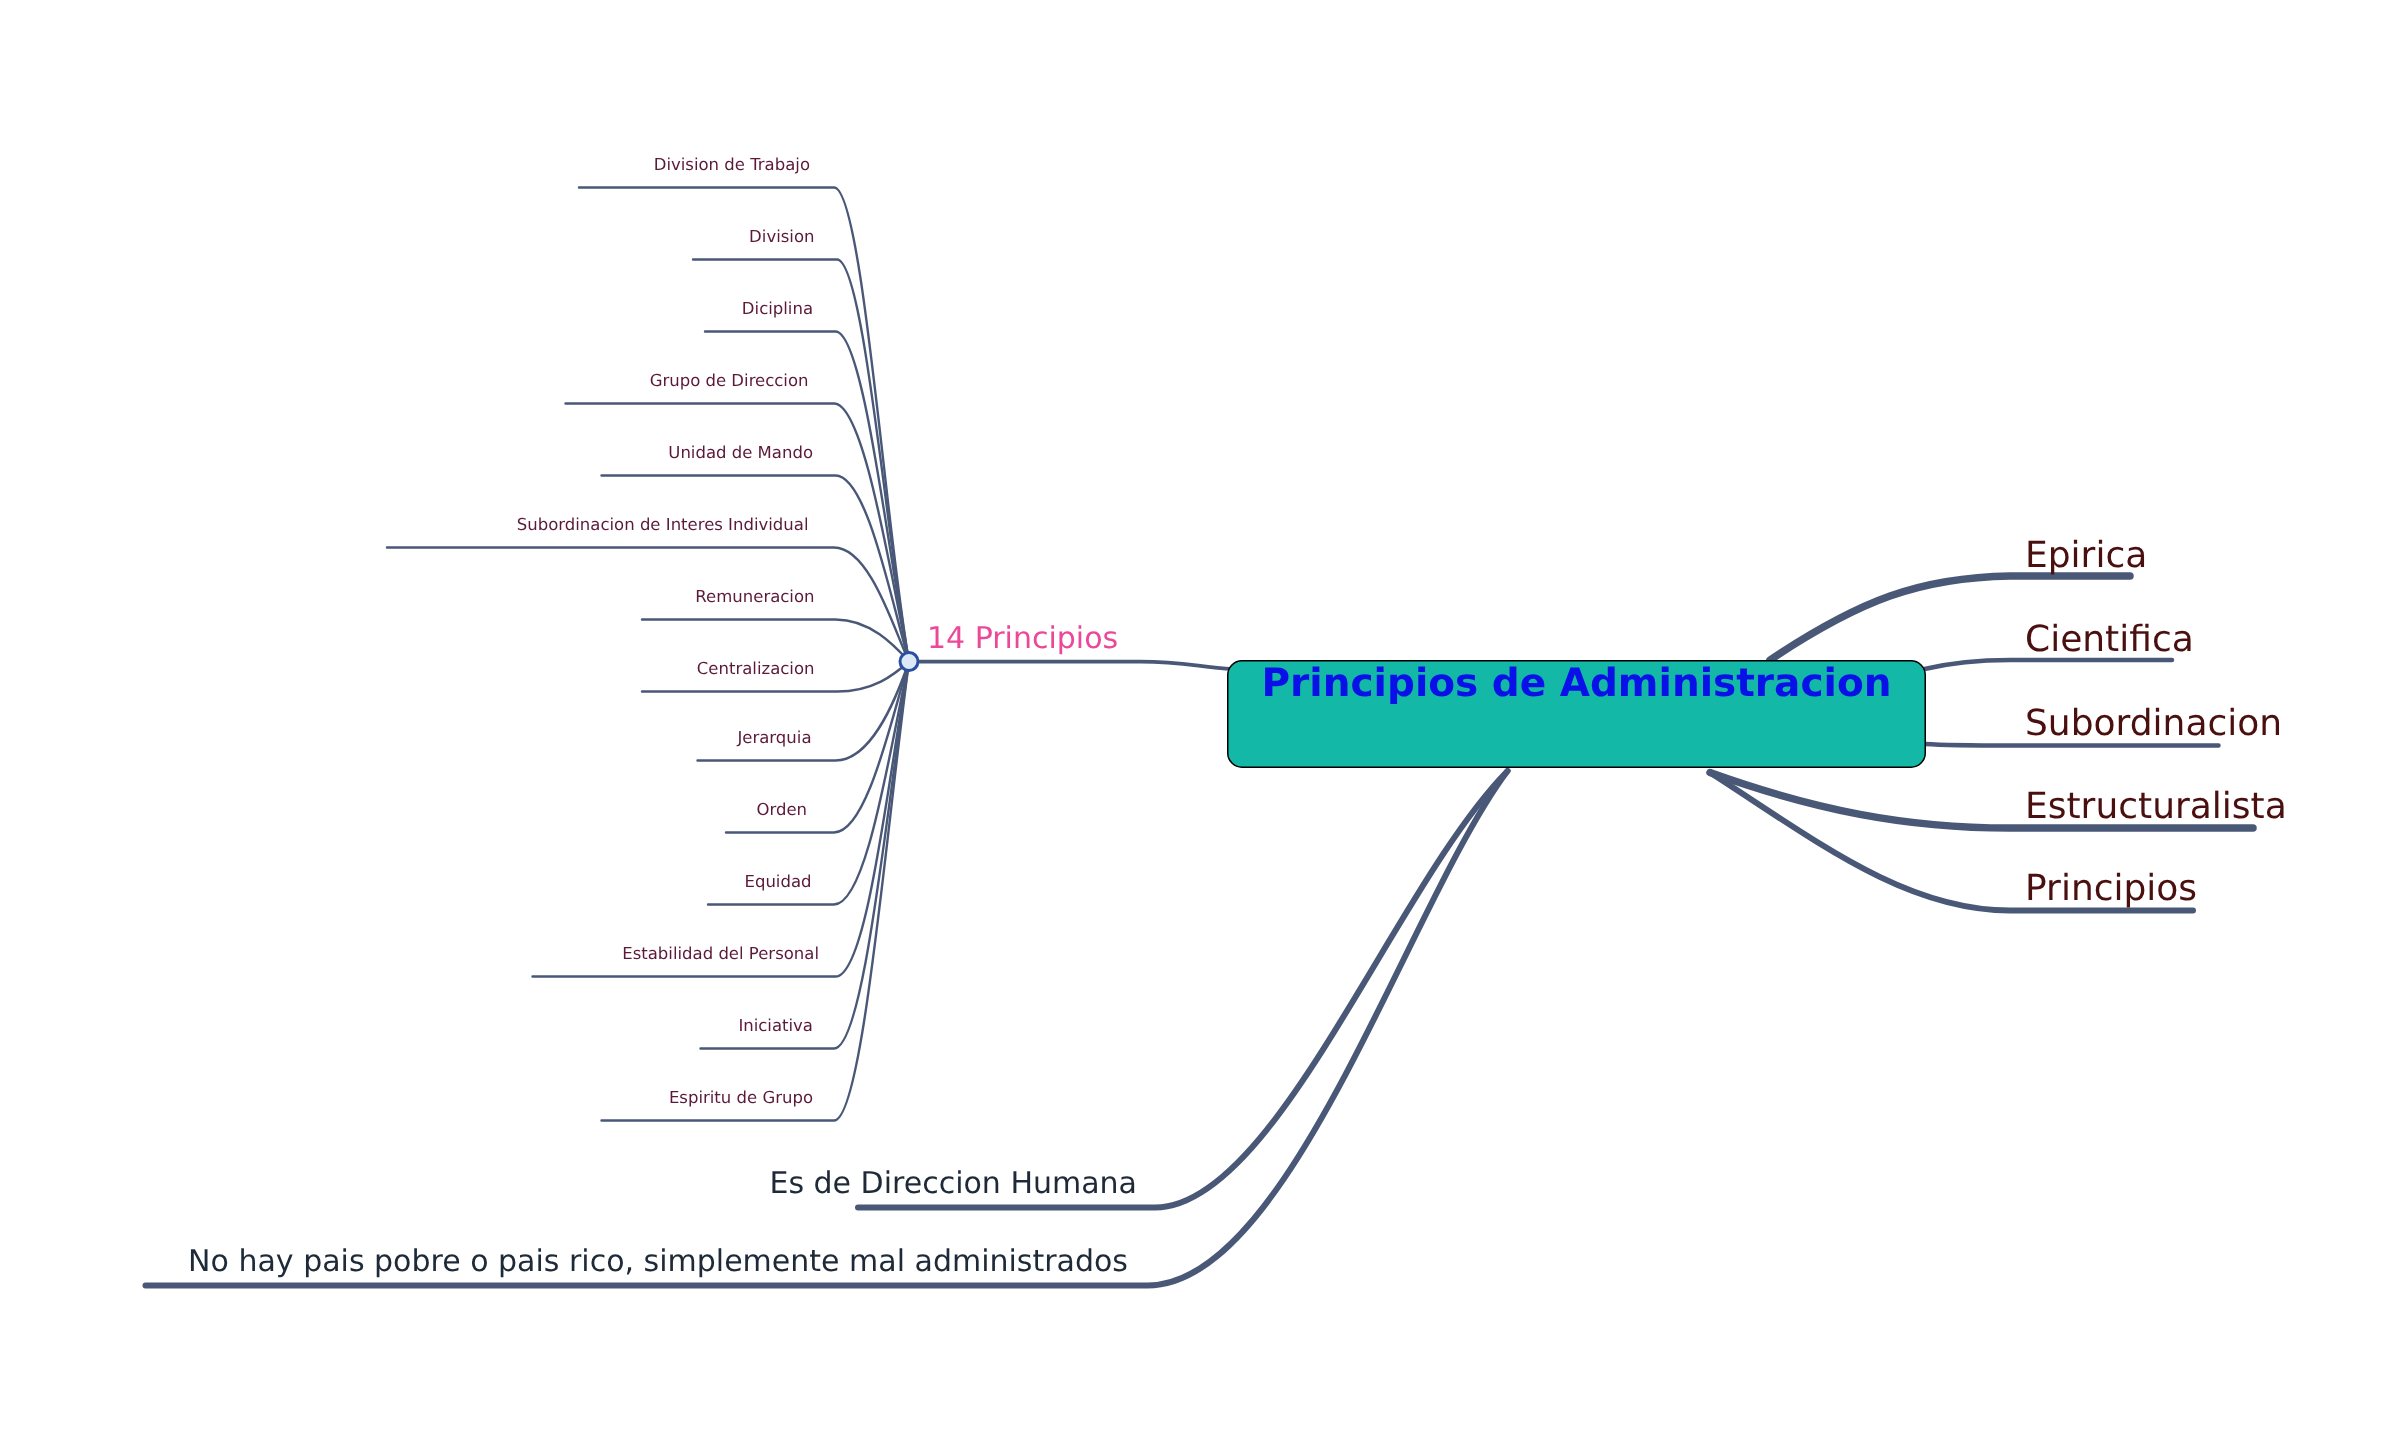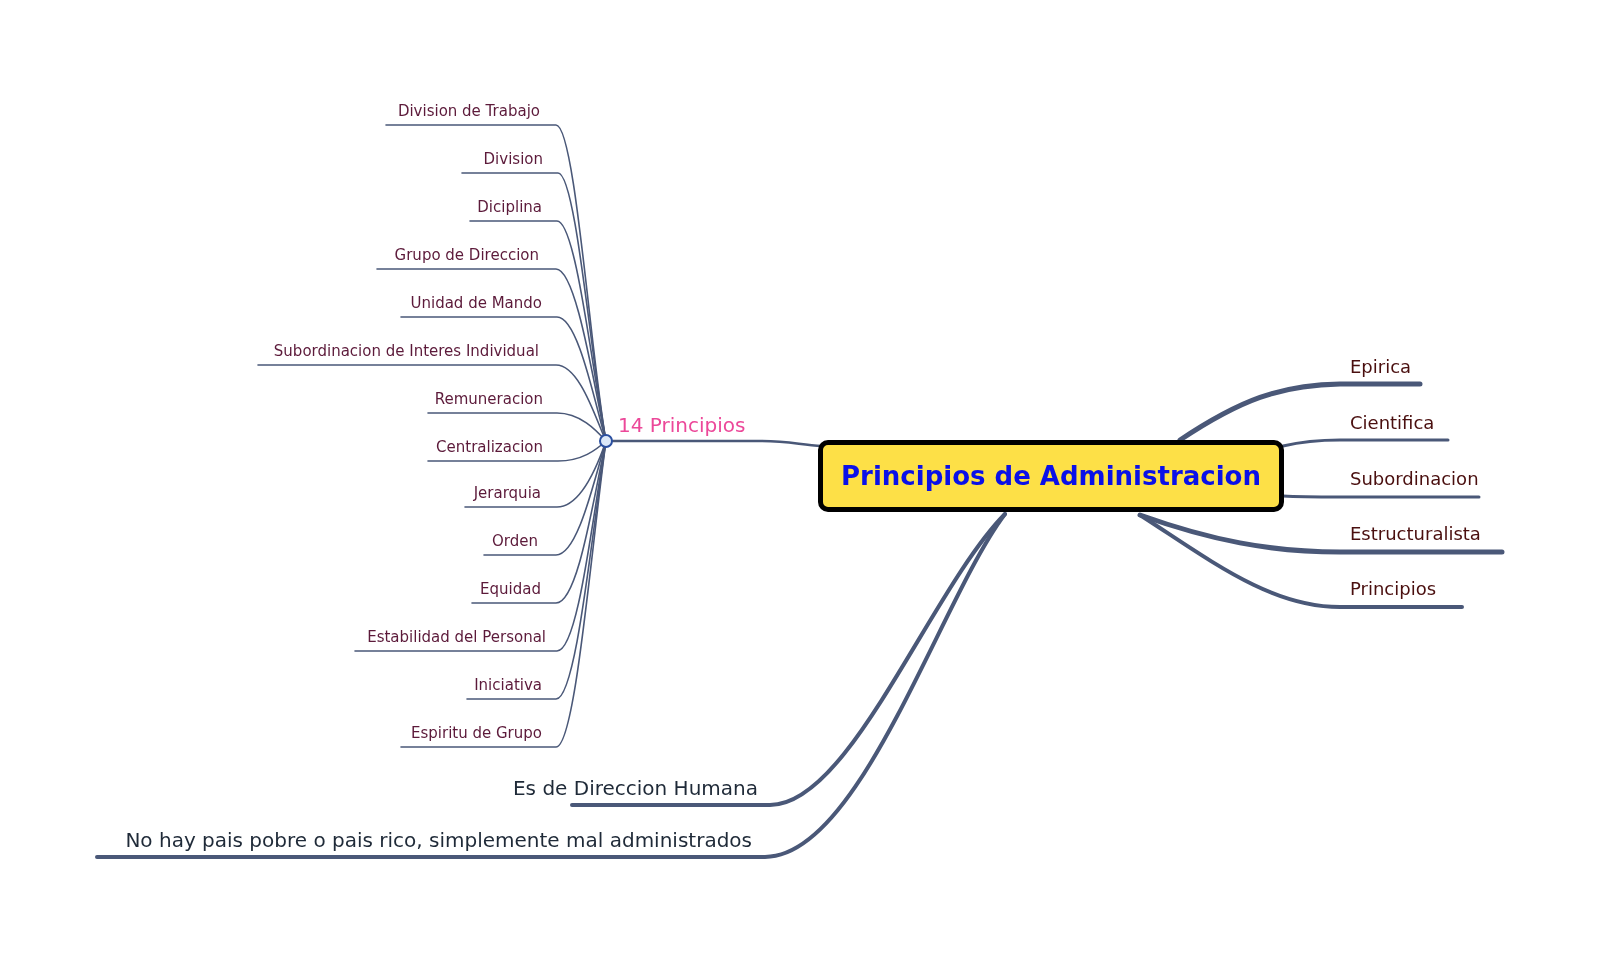--- a/index.html
+++ b/index.html
@@ -1,26 +1,26 @@
 <!DOCTYPE html>
 <html><head>
 <meta charset="utf-8">
 <style>
   html, body { margin:0; padding:0; background:#ffffff; }
   body { width:1600px; height:960px; position:relative; overflow:hidden; font-family:"DejaVu Sans", sans-serif; }
   svg.lines { position:absolute; left:0; top:0; width:1600px; height:960px; }
   .lbl { position:absolute; white-space:nowrap; line-height:1; }
-  .leaf { font-size:15px; color:#5c1a3a; }
-  .main-right { font-size:18px; color:#4a0f0f; }
+  .leaf { font-size:11px; color:#5c1a3a; }
+  .main-right { font-size:24px; color:#4a0f0f; }
   .bottom { font-size:20px; color:#1f2a38; }
   .principios { font-size:20px; color:#ec4899; }
   .central {
     position:absolute; left:818px; top:440px; width:466px; height:72px;
-    background:#fde047; border:5px solid #000000; border-radius:10px; box-sizing:border-box;
-    display:flex; align-items:center; justify-content:center;
+    background:#14b8a6; border:1px solid #000000; border-radius:10px; box-sizing:border-box;
+    display:flex; align-items:flex-start; justify-content:center;
   }
   .central span { font-size:26px; font-weight:bold; color:#0a10e8; }
 </style>
 </head>
 <body>
 
 <svg class="lines" viewBox="0 0 1600 960">
   <g fill="none" stroke="#4a5878" stroke-linecap="round">
 
     <g stroke-width="1.6">

